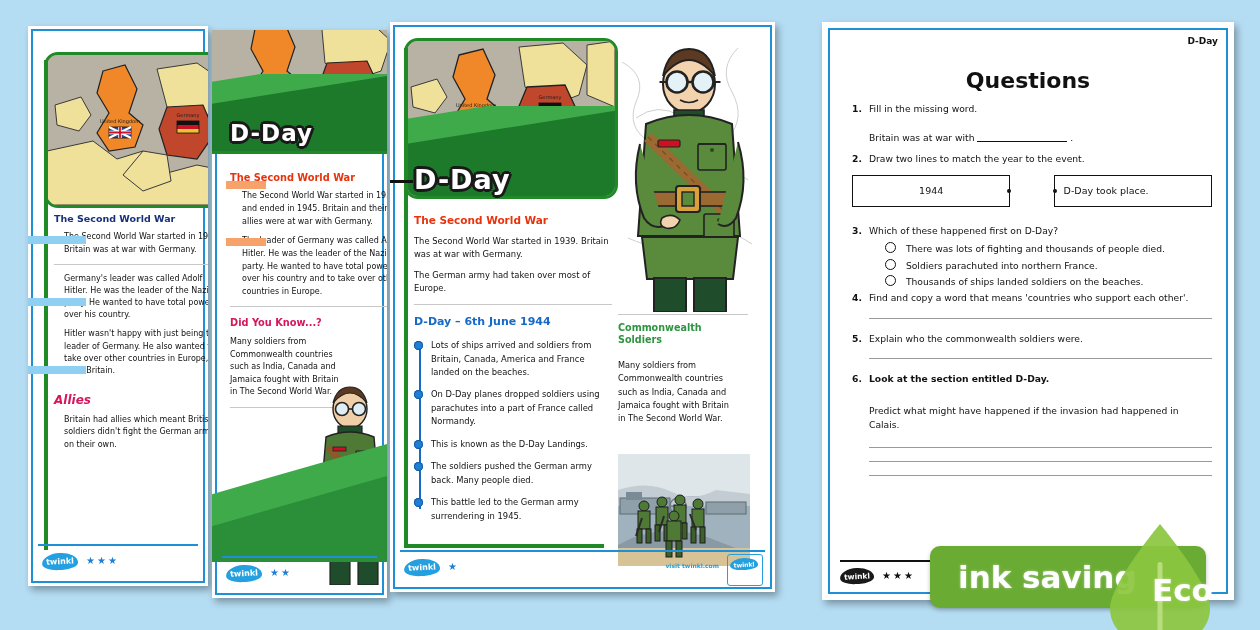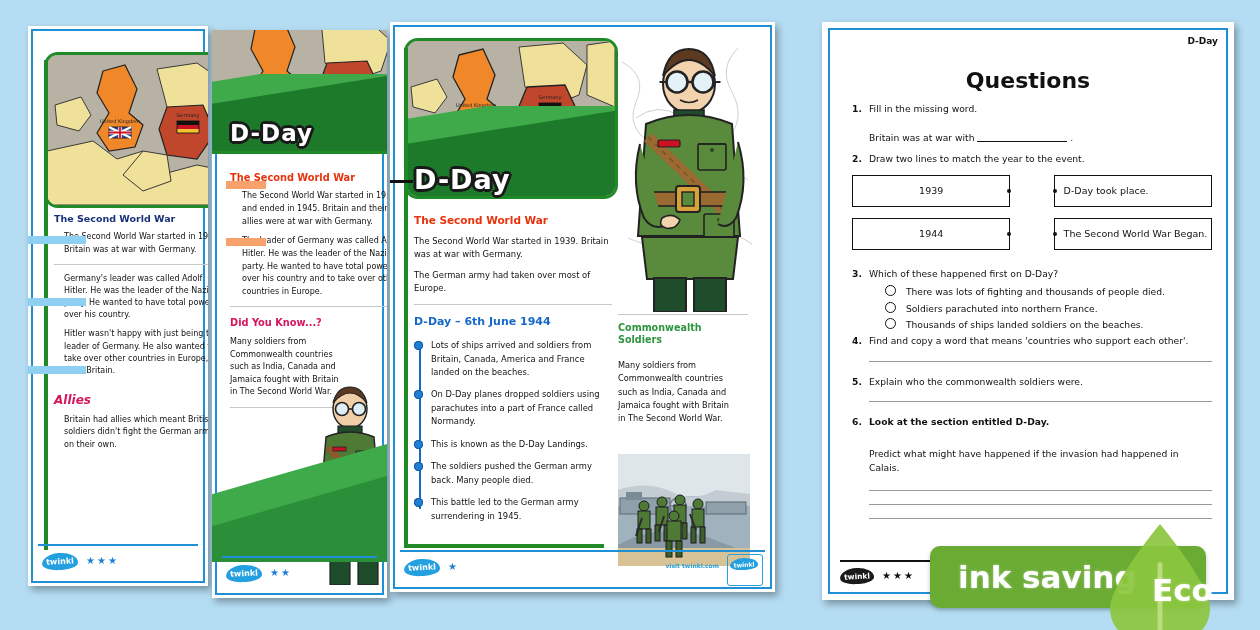--- a/index.html
+++ b/index.html
@@ -432,36 +432,28 @@
       </div>
 
       <div class="q-item" style="margin-bottom:2px;">
         <span class="q-num">2.</span>
         <span>Draw two lines to match the year to the event.</span>
       </div>
 
       <div class="match-wrap">
         <div class="match-col">
           <div class="mbox left-text">
-            <span>1939</span>
-            <span class="dot r"></span>
-          </div>
-          <div class="mbox left-text">
             <span>1944</span>
             <span class="dot r"></span>
           </div>
         </div>
         <div class="match-col">
           <div class="mbox right-text">
             <span class="dot l"></span>
             <span>D-Day took place.</span>
-          </div>
-          <div class="mbox right-text">
-            <span class="dot l"></span>
-            <span>The Second World War Began.</span>
           </div>
         </div>
       </div>
 
       <div class="q-item" style="margin-bottom:3px;">
         <span class="q-num">3.</span>
         <span>Which of these happened first on D-Day?</span>
         <div style="margin-top:5px;">
           <div class="opt">
             <span class="radio"></span>

